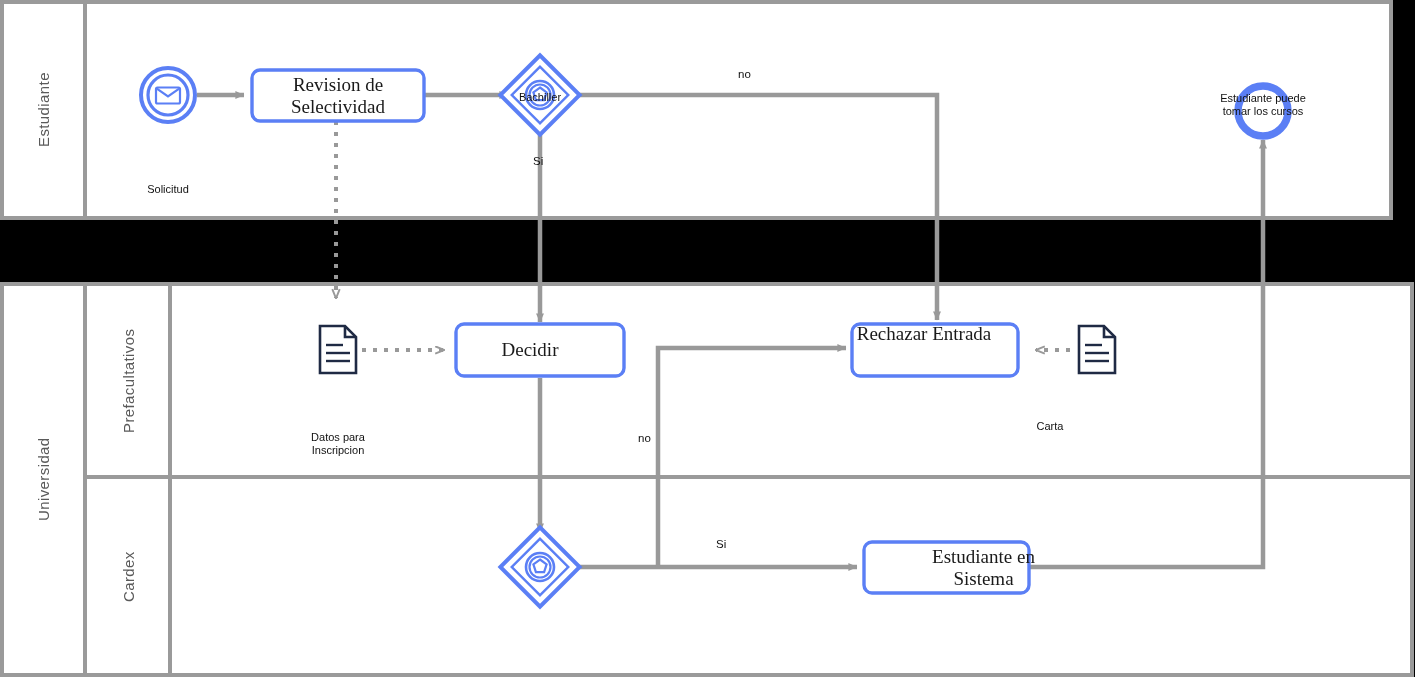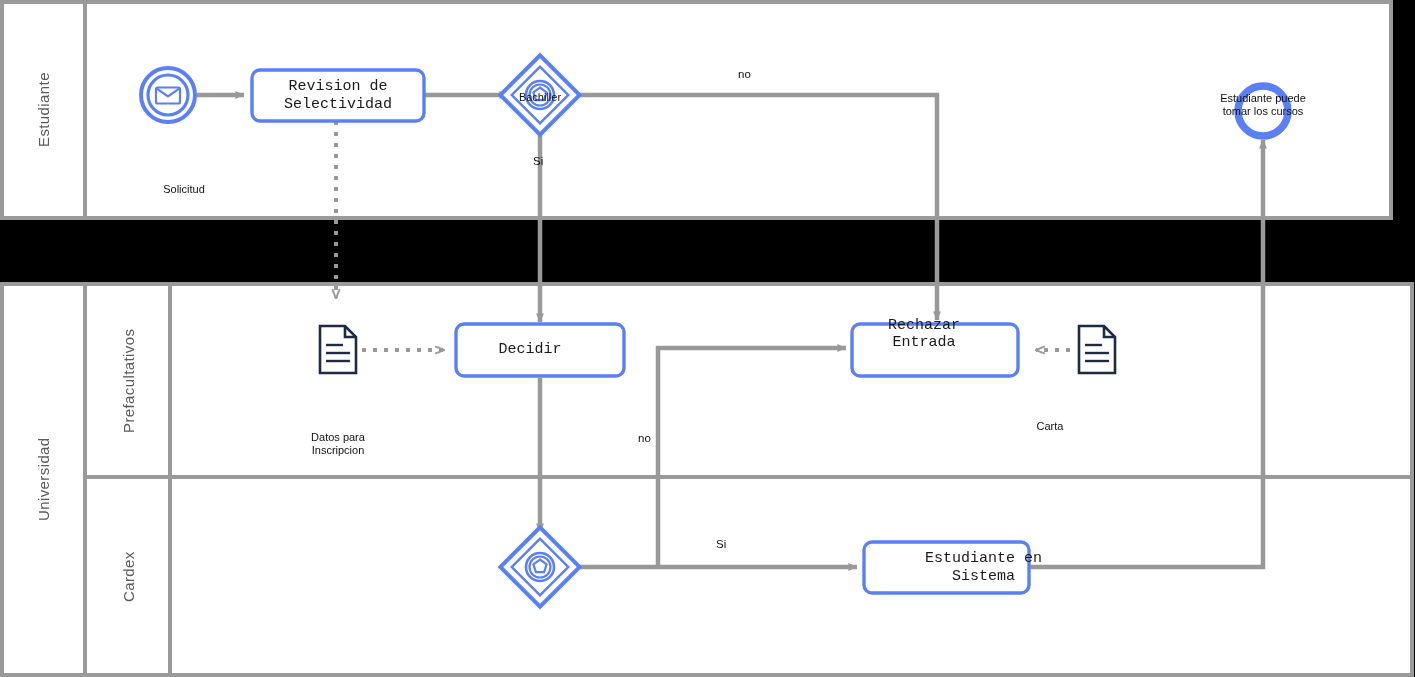--- a/index.html
+++ b/index.html
@@ -37,22 +37,22 @@
     white-space: nowrap;
     pointer-events: none;
   }
   .node-label {
     position: absolute;
     display: flex;
     align-items: center;
     justify-content: center;
     text-align: center;
     color: #1a1a1a;
-    font-size: 15px;
-    font-family: Liberation Mono, monospace;
+    font-size: 19px;
+    font-family: Liberation Serif, serif;
     line-height: 1.15;
     pointer-events: none;
   }
   .caption {
     position: absolute;
     text-align: center;
     color: #111111;
     font-size: 11px;
     font-family: "Liberation Sans", sans-serif;
     line-height: 1.2;
@@ -193,21 +193,21 @@
   <div class="lane-label" style="left:87px; top:479px; width:83px; height:196px;">Cardex</div>
 
   <div class="node-label" style="left:252px; top:70px; width:172px; height:51px;">Revision de Selectividad</div>
 
   <div class="node-label" style="left:456px; top:324px; width:148px; height:52px;">Decidir</div>
 
   <div class="node-label" style="left:852px; top:308px; width:144px; height:52px;">Rechazar Entrada</div>
 
   <div class="node-label" style="left:864px; top:542px; width:165px; height:51px;margin-left:37px;">Estudiante en Sistema</div>
 
-  <div class="caption" style="left:124px; top:142px; width:120px;">Solicitud</div>
+  <div class="caption" style="left:108px; top:142px; width:120px;">Solicitud</div>
 
   <div class="caption" style="left:1193px; top:51px; width:140px;">
     <div>Estudiante puede</div>
     <div>tomar los cursos</div>
   </div>
 
   <div class="caption" style="left:480px; top:50px; width:120px;">Bachiller</div>
 
 
   <div class="caption" style="left:280px; top:390px; width:116px;">

